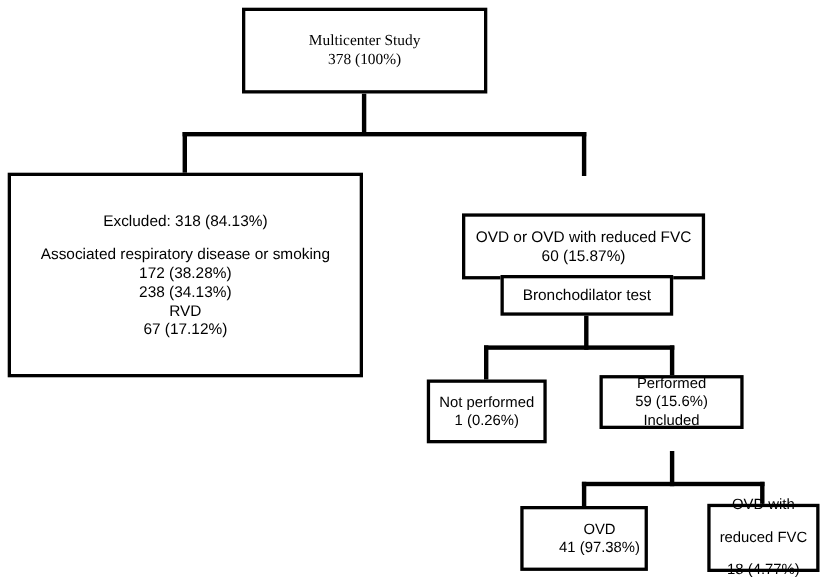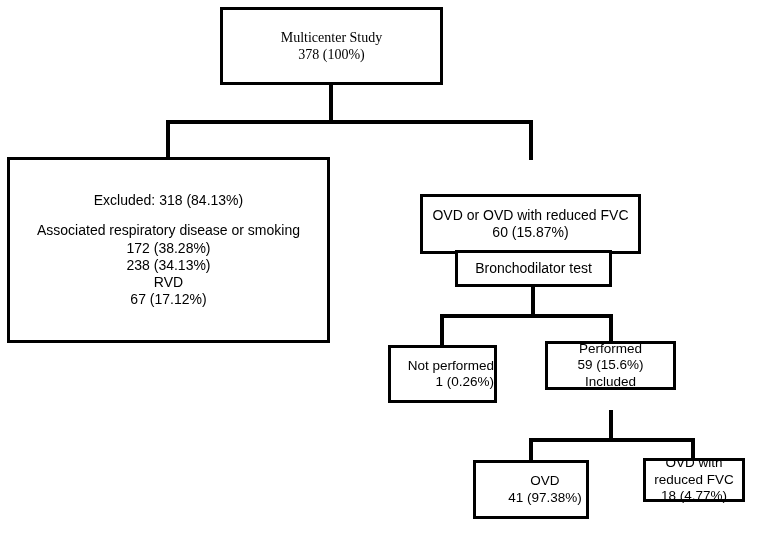--- a/index.html
+++ b/index.html
@@ -44,24 +44,24 @@
     position: absolute;
     background: #000000;
     z-index: 1;
   }
 
   
   #node-root       { left: 220px; top: 7px;   width: 223px; height: 78px;  font-size: 14px; font-family: Liberation Serif, serif; }
   #node-excluded   { left: 7px;   top: 157px; width: 323px; height: 186px; font-size: 14px; text-align: center; }
   #node-ovd-group  { left: 420px; top: 158px; width: 221px; height: 60px;  font-size: 14px; margin-top: 36px; }
   #node-bronch     { left: 455px; top: 250px; width: 157px; height: 37px;  font-size: 14px; }
-  #node-notperf    { left: 388px; top: 345px; width: 109px; height: 58px;  font-size: 13.5px; align-items: flex-end; }
+  #node-notperf    { left: 388px; top: 345px; width: 109px; height: 58px;  font-size: 13.5px; }
   #node-performed  { left: 545px; top: 341px; width: 131px; height: 49px;  font-size: 13.5px; }
   #node-ovd        { left: 473px; top: 460px; width: 116px; height: 59px;  font-size: 13.5px; padding-left: 28px; }
-  #node-ovd-fvc    { left: 643px; top: 458px; width: 102px; height: 44px;  font-size: 13.5px; }
+  #node-ovd-fvc    { left: 643px; top: 458px; width: 102px; height: 62px;  font-size: 13.5px; gap: 13px; }
 
   
   
   #c-root-down   { left: 329px; top: 85px;  width: 4px;   height: 38px; }
   #c-split1-bar  { left: 166px; top: 120px; width: 367px; height: 4px;  }
   #c-split1-left { left: 166px; top: 120px; width: 4px;   height: 39px; }
   #c-split1-right{ left: 529px; top: 120px; width: 4px;   height: 40px; }
 
   
   #c-ovd-down    { left: 531px; top: 218px; width: 4px;   height: 34px; }

